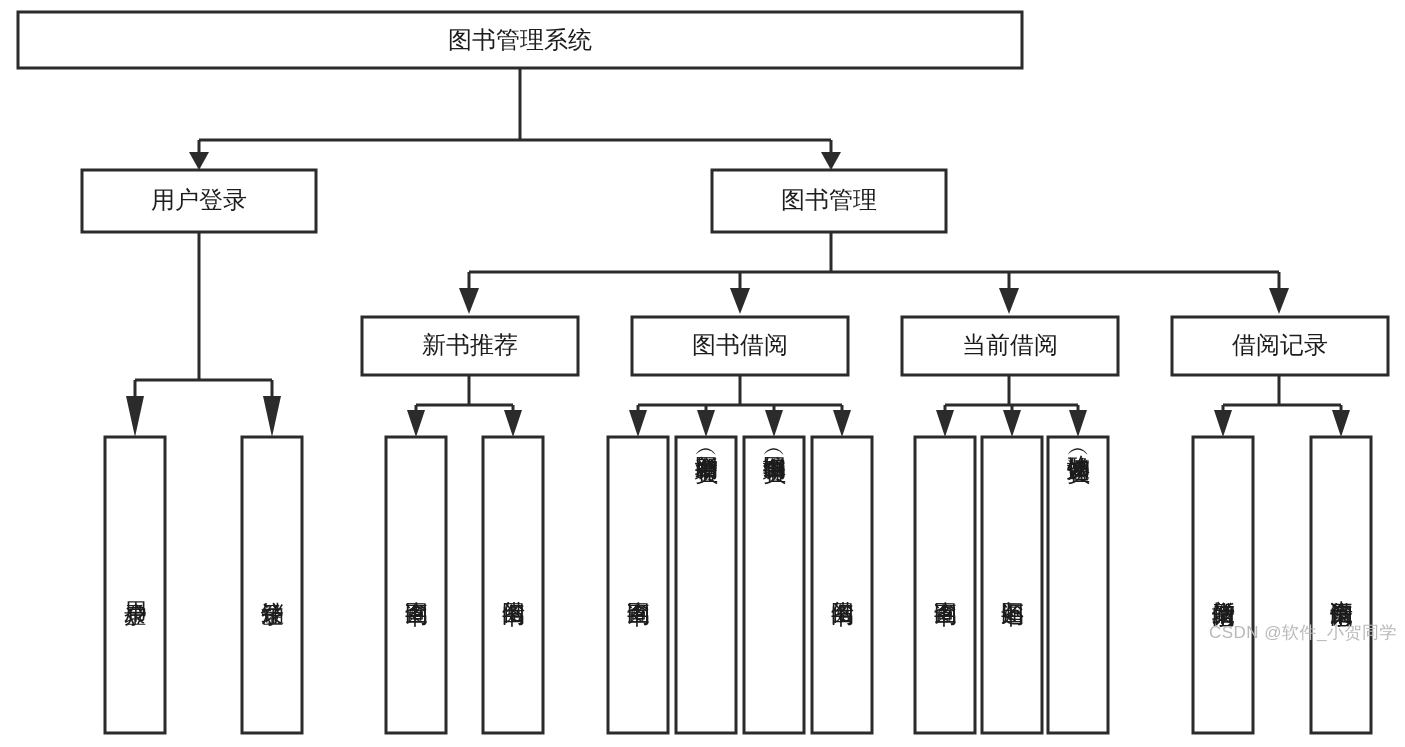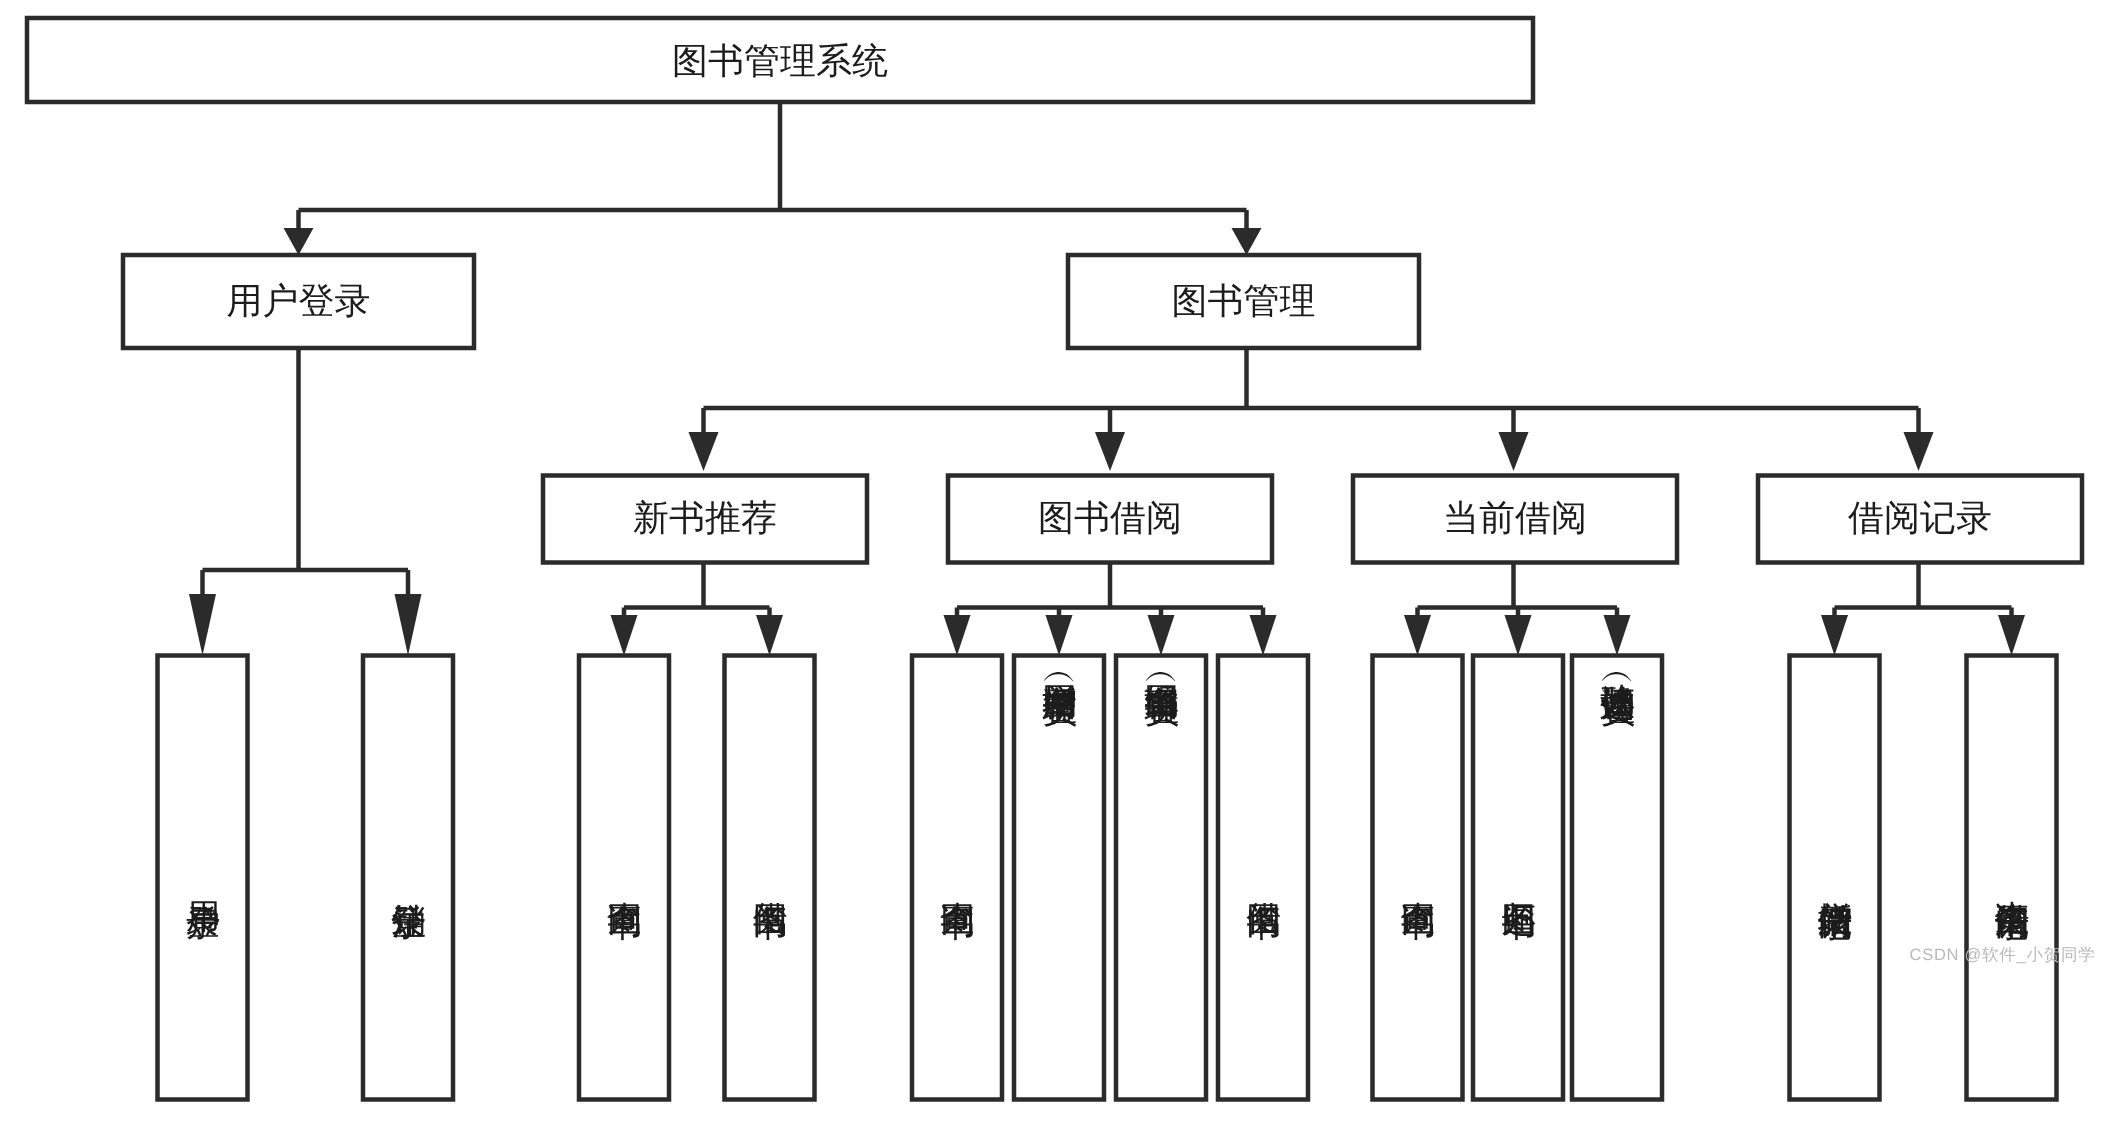--- a/index.html
+++ b/index.html
@@ -51,21 +51,21 @@
     font-size: 24px;
     fill: #1c1c1c;
     text-anchor: middle;
     dominant-baseline: middle;
   }
   .watermark {
     position: absolute;
     right: 8px;
     bottom: 6px;
     font-family: "Liberation Sans", "DejaVu Sans", sans-serif;
-    font-size: 11px;
+    font-size: 17px;
     color: #b9b9b9;
     letter-spacing: 0.5px;
     white-space: nowrap;
     user-select: none;
   }
   
   .vtext-wrap {
     position: absolute;
     display: flex;
     align-items: center;

